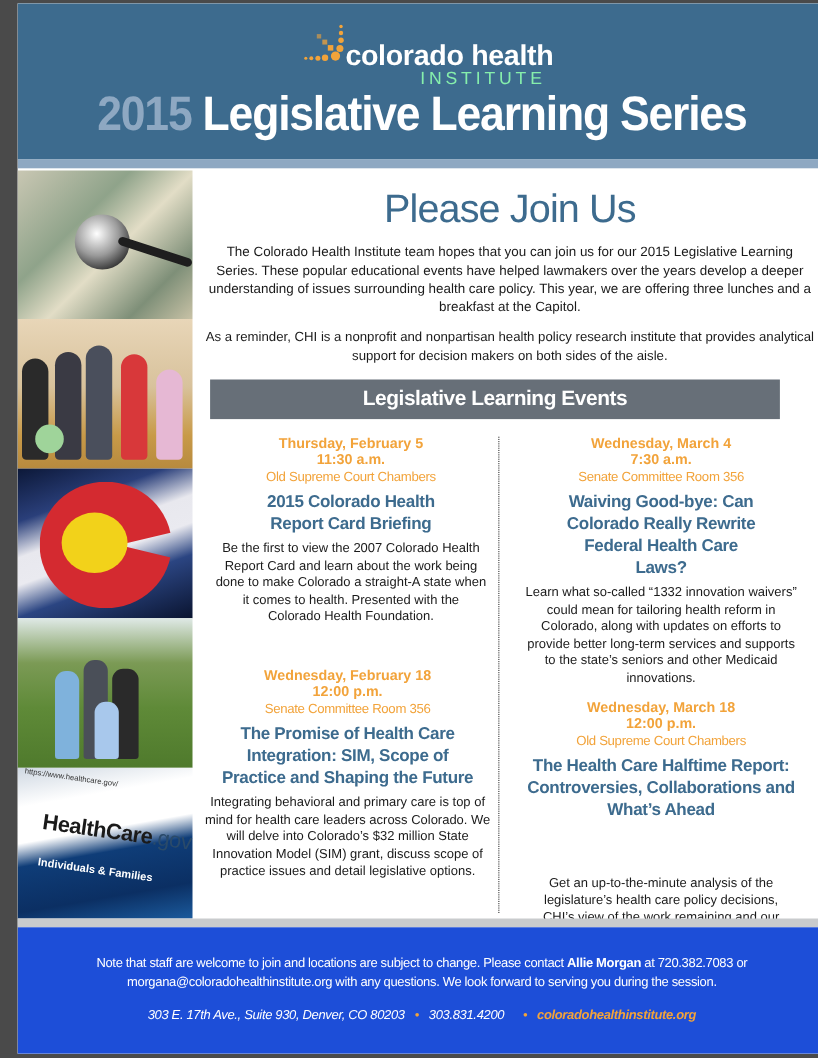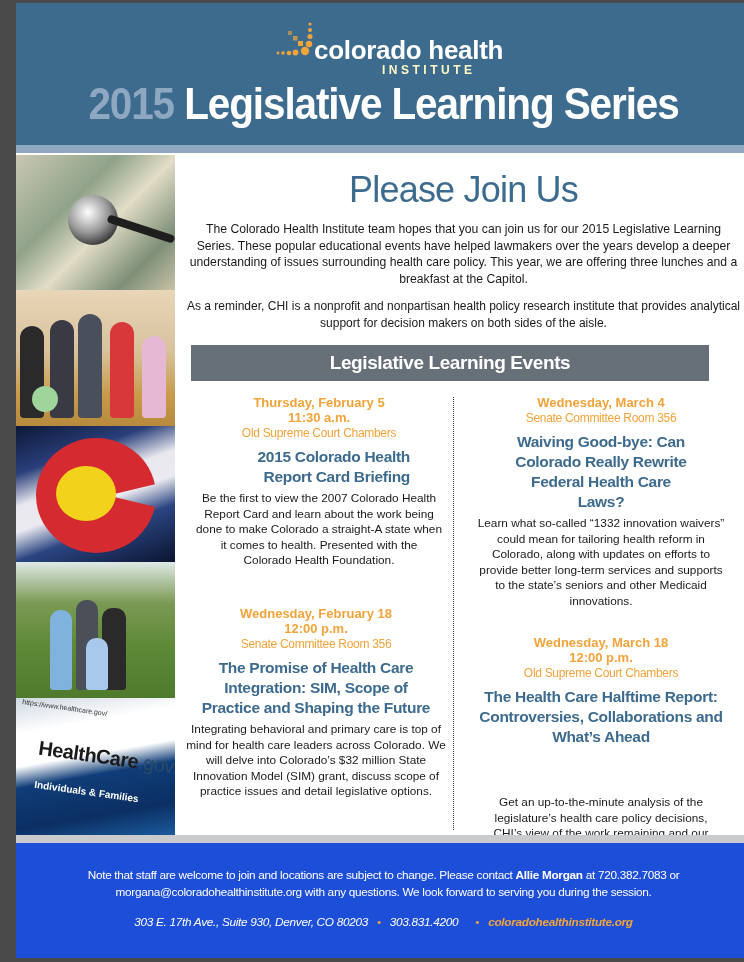--- a/index.html
+++ b/index.html
@@ -6,21 +6,21 @@
     html, body { width: 744px; height: 962px; overflow: hidden; }
     body { background: #4a4a4a; font-family: "Liberation Sans", sans-serif; position: relative; }
 
     .page { position: absolute; left: 16px; top: 3px; width: 735px; height: 955px; background: #ffffff; overflow: hidden; }
 
     
     .header { position: absolute; left: 0; top: 0; width: 735px; height: 142px; background: #3d6b8e; }
     .logo { position: absolute; left: 258px; top: 14px; width: 240px; height: 60px; }
     .logo-mark { position: absolute; left: 0; top: 4px; width: 42px; height: 38px; }
     .logo-text { position: absolute; left: 40px; top: 18px; color: #ffffff; font-size: 26px; font-weight: bold; letter-spacing: -0.3px; white-space: nowrap; }
-    .logo-sub { position: absolute; left: 108px; top: 46px; color: #fef9c3; font-size: 12px; font-weight: bold; letter-spacing: 3.5px; white-space: nowrap; }
+    .logo-sub { position: absolute; left: 108px; top: 46px; color: #86efac; font-size: 16px; font-weight: normal; letter-spacing: 3.5px; white-space: nowrap; }
     .series-title { position: absolute; left: 0; top: 76px; width: 735px; text-align: center; font-size: 44px; font-weight: bold; letter-spacing: -1.2px; white-space: nowrap; transform: scaleX(0.92); transform-origin: center; }
     .series-title .year { color: #8ea8c2; }
     .series-title .name { color: #ffffff; }
     .header-band { position: absolute; left: 0; top: 142px; width: 735px; height: 8px; background: #8ea8c2; }
 
     
     .photos { position: absolute; left: 0; top: 152px; width: 159px; height: 680px; }
     .photo { position: absolute; left: 0; width: 159px; overflow: hidden; }
     .photo-money { top: 0; height: 135px; background: linear-gradient(135deg, #c9c7b3 0%, #8fa38a 35%, #e2ddc6 55%, #7e8f78 80%, #c8c2a6 100%); }
     .photo-money .steth { position: absolute; left: 52px; top: 40px; width: 50px; height: 50px; border-radius: 50%; background: radial-gradient(circle at 40% 35%, #ffffff 0%, #9a9a9a 45%, #2d2d2d 80%); }
@@ -136,34 +136,35 @@
     <p class="reminder">As a reminder, CHI is a nonprofit and nonpartisan health policy research institute that provides analytical support for decision makers on both sides of the aisle.</p>
 
     <div class="events-bar">Legislative Learning Events</div>
 
     <div class="divider"></div>
 
     <div class="event ev1">
       <div class="date">Thursday, February 5</div>
       <div class="time">11:30 a.m.</div>
       <div class="room">Old Supreme Court Chambers</div>
-      <div class="etitle" style="padding:0 40px;text-align:right;">2015 Colorado Health Report Card Briefing</div>
+      <div class="etitle" style="padding:0 40px;">2015 Colorado Health Report Card Briefing</div>
       <div class="edesc" style="padding:0 8px;">Be the first to view the 2007 Colorado Health Report Card and learn about the work being done to make Colorado a straight-A state when it comes to health. Presented with the Colorado Health Foundation.</div>
     </div>
 
     <div class="event ev2">
       <div class="date">Wednesday, February 18</div>
       <div class="time">12:00 p.m.</div>
       <div class="room">Senate Committee Room 356</div>
       <div class="etitle" style="padding:0 18px;">The Promise of Health Care Integration: SIM, Scope of Practice and Shaping the Future</div>
       <div class="edesc" style="padding:0 10px;">Integrating behavioral and primary care is top of mind for health care leaders across Colorado. We will delve into Colorado’s $32 million State Innovation Model (SIM) grant, discuss scope of practice issues and detail legislative options.</div>
     </div>
 
     <div class="event ev3">
       <div class="date">Wednesday, March 4</div>
+      <div class="time">7:30 a.m.</div>
       <div class="room">Senate Committee Room 356</div>
       <div class="etitle" style="padding:0 40px;">Waiving Good-bye: Can Colorado Really Rewrite Federal Health Care Laws?</div>
       <div class="edesc" style="padding:0 8px;">Learn what so-called “1332 innovation waivers” could mean for tailoring health reform in Colorado, along with updates on efforts to provide better long-term services and supports to the state’s seniors and other Medicaid innovations.</div>
     </div>
 
     <div class="event ev4">
       <div class="date">Wednesday, March 18</div>
       <div class="time">12:00 p.m.</div>
       <div class="room">Old Supreme Court Chambers</div>
       <div class="etitle" style="padding:0 12px;">The Health Care Halftime Report: Controversies, Collaborations and What’s Ahead</div>

